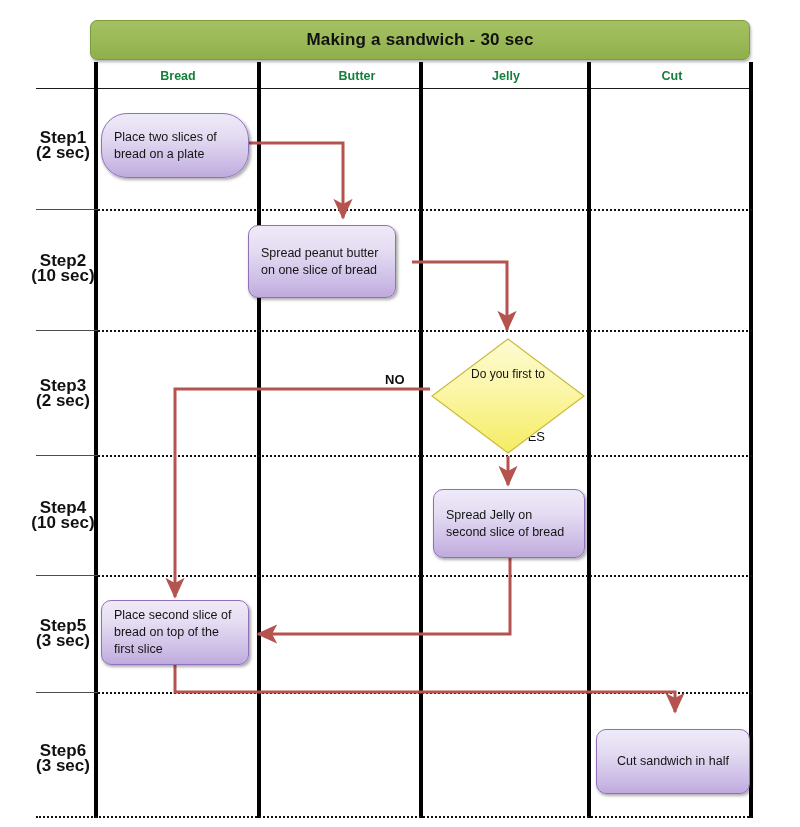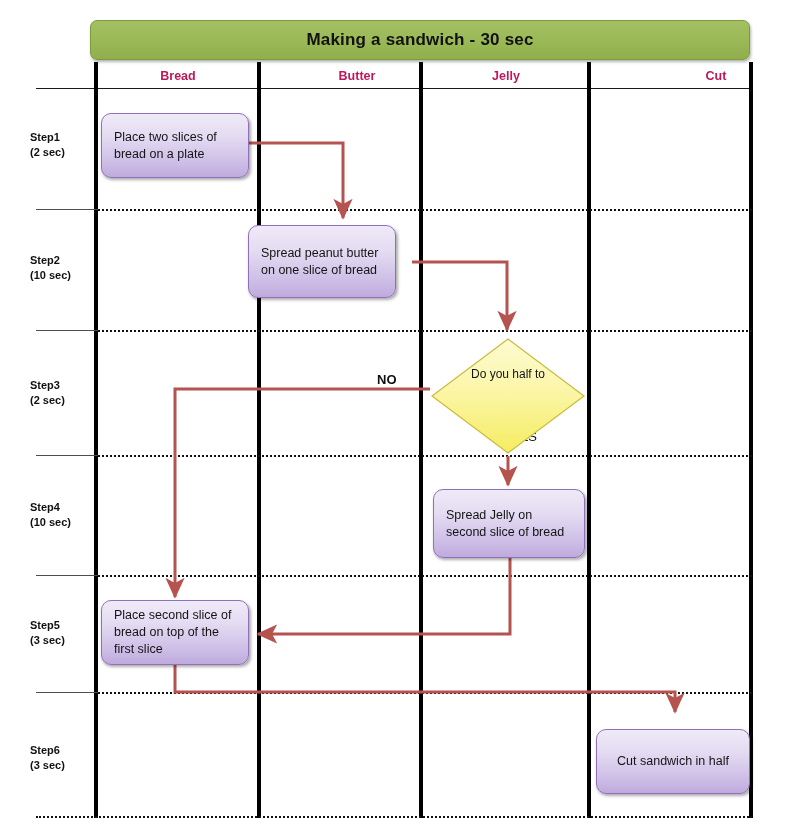--- a/index.html
+++ b/index.html
@@ -52,21 +52,21 @@
     height: 756px;
     background: #000000;
   }
   .col-header {
     position: absolute;
     top: 66px;
     height: 20px;
     text-align: center;
     font-size: 12.5px;
     font-weight: bold;
-    color: #be185d;
+    color: #15803d;
     line-height: 20px;
   }
   .row-sep-solid {
     position: absolute;
     left: 36px;
     width: 62px;
     height: 1px;
     background: #4d4d4d;
   }
   .row-sep-dotted {
@@ -90,22 +90,22 @@
     height: 0;
     width: 716px;
     border-top: 2px dotted #111111;
   }
 
   
   .step-label {
     position: absolute;
     left: 30px;
     width: 66px;
-    text-align: left;
-    font-size: 11px;
+    text-align: center;
+    font-size: 17px;
     font-weight: bold;
     color: #111111;
     line-height: 15px;
   }
 
   
   .node-box {
     position: absolute;
     box-sizing: border-box;
     border: 1px solid #9070b8;
@@ -151,39 +151,40 @@
     left: 0;
     top: 0;
     width: 800px;
     height: 827px;
     pointer-events: none;
   }
   .edge-label {
     position: absolute;
     font-size: 13px;
     color: #101010;
+    margin-left: 8px;
   }
   #label-no { left: 377px; top: 372px; font-weight: bold; }
   #label-yes { left: 511px; top: 429px; font-weight: normal; }
 </style>
 </head>
 <body>
 
 <div id="canvas">
 
   <div id="title-banner">
     <span id="title-text">Making a sandwich - 30 sec</span>
   </div>
 
   <div id="header-rule"></div>
 
   <div class="col-header" style="left:98px;  width:160px;">Bread</div>
   <div class="col-header" style="left:278px; width:158px;">Butter</div>
   <div class="col-header" style="left:424px; width:164px;">Jelly</div>
-  <div class="col-header" style="left:592px; width:160px;padding-left:44px;">Cut</div>
+  <div class="col-header" style="left:592px; width:160px;">Cut</div>
 
   <div class="lane-divider" style="left:94px;"></div>
   <div class="lane-divider" style="left:257px;"></div>
   <div class="lane-divider" style="left:419px;"></div>
   <div class="lane-divider" style="left:587px;"></div>
   <div class="lane-divider" style="left:749px;"></div>
 
   <div class="row-sep-solid" style="top:209px;"></div>
   <div class="row-sep-dotted" style="top:209px; width:654px;"></div>
 
@@ -257,24 +258,24 @@
         <linearGradient id="diamondGrad" x1="0" y1="0" x2="0" y2="1">
           <stop offset="0%" stop-color="#fdfbd2"></stop>
           <stop offset="45%" stop-color="#fbf6a8"></stop>
           <stop offset="100%" stop-color="#f5ec62"></stop>
         </linearGradient>
       </defs>
       <polygon points="78,2 154,59 78,116 2,59" fill="url(#diamondGrad)" stroke="#c9bc3c" stroke-width="1.2"></polygon>
     </svg>
   </div>
   <div id="decision-label">
-    <span>Do you half to</span>
-  </div>
-
-  <div class="node-box" style="left:101px; top:113px; width:148px; height:65px;">
+    <span>Do you first to</span>
+  </div>
+
+  <div class="node-box" style="left:101px; top:113px; width:148px; height:65px;border-radius:26px;">
     <span>Place two slices of bread on a plate</span>
   </div>
 
   <div class="node-box" style="left:248px; top:225px; width:148px; height:73px;">
     <span>Spread peanut butter on one slice of bread</span>
   </div>
 
   <div class="node-box" style="left:433px; top:489px; width:152px; height:69px;">
     <span>Spread Jelly on second slice of bread</span>
   </div>

